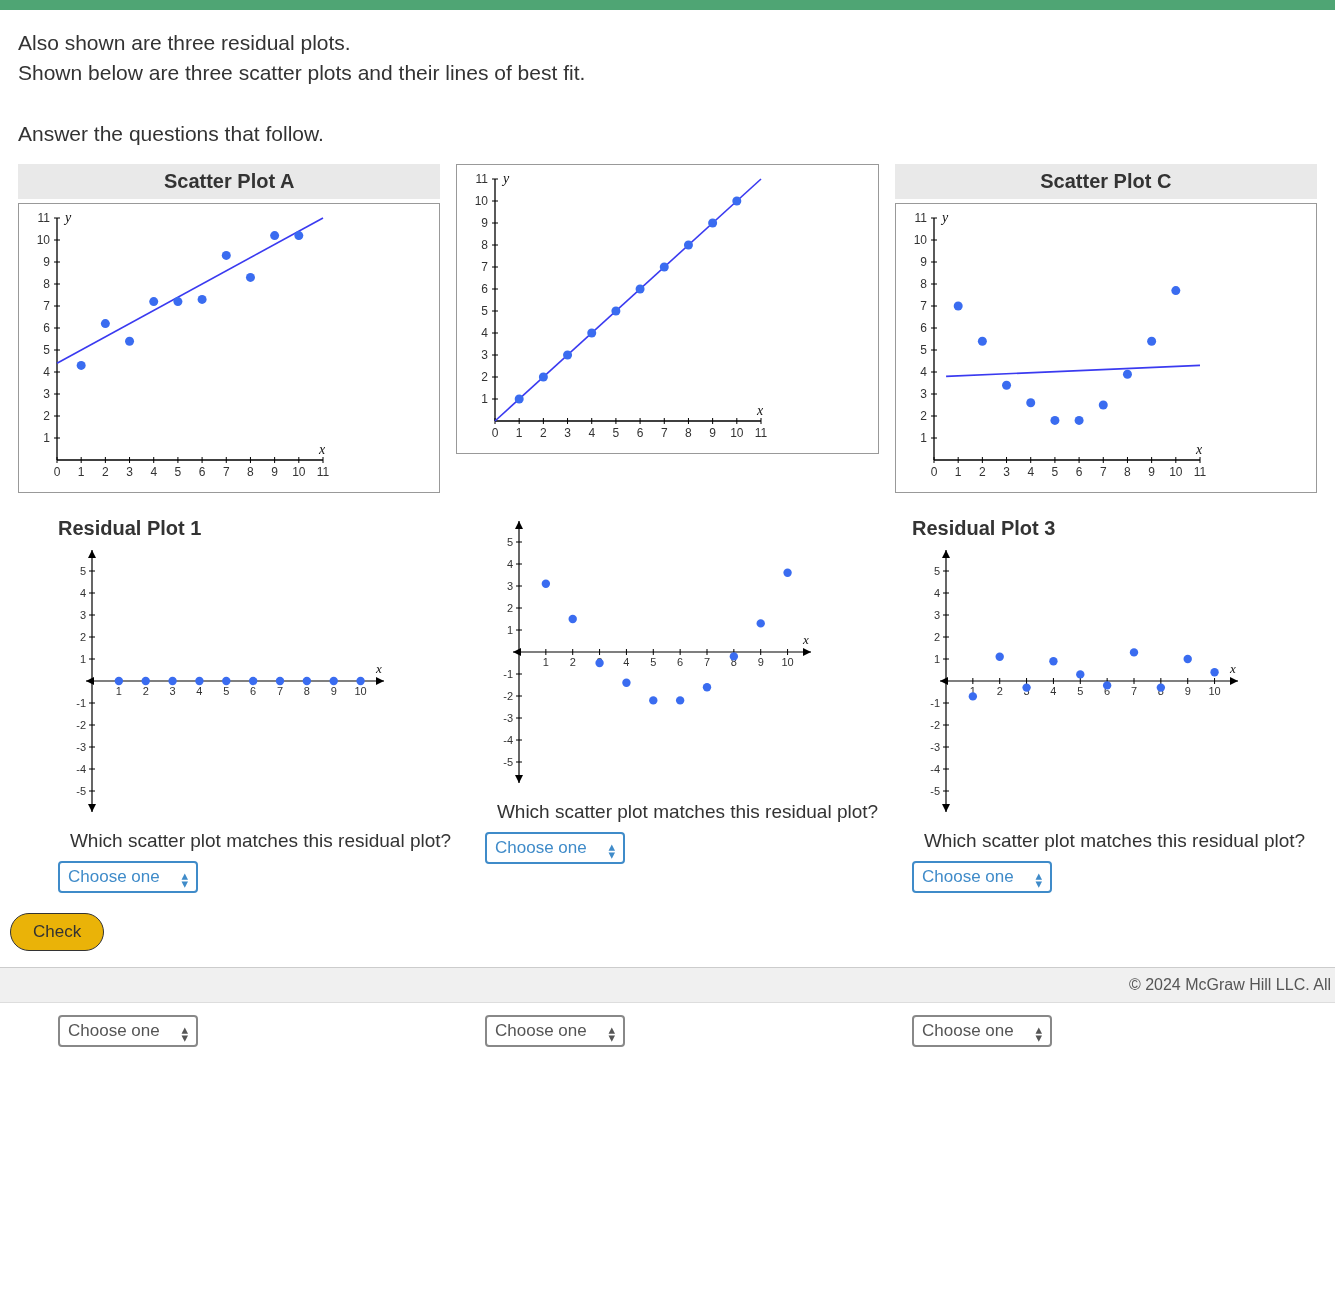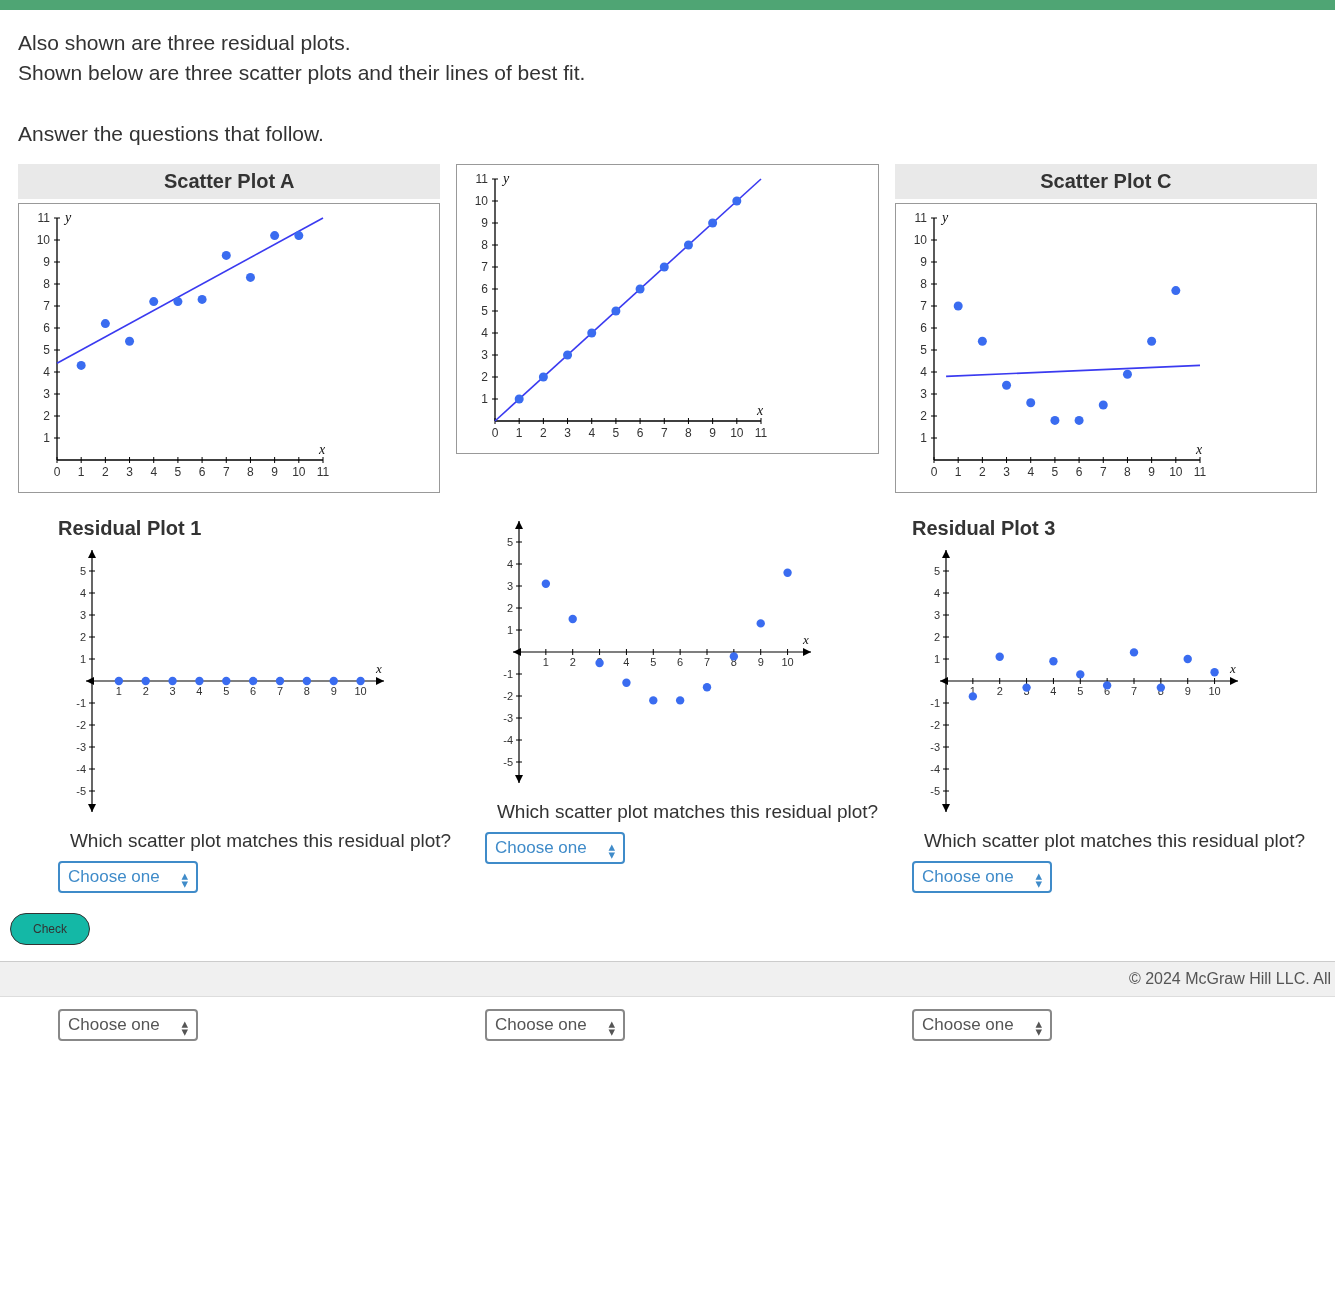--- a/index.html
+++ b/index.html
@@ -14,21 +14,21 @@
   svg { display: block; }
   .residual-section { margin-top: 24px; padding-left: 40px; }
   .residual-row { display: flex; gap: 22px; }
   .res-cell { flex: 1; }
   .res-title { font-weight: bold; font-size: 20px; margin-bottom: 6px; }
   .question { font-size: 19px; margin: 12px 0 8px 0; line-height: 1.35; text-align: center; }
   .select { display: inline-flex; align-items: flex-end; border: 2px solid #3f8bc9; border-radius: 4px; padding: 4px 8px; color: #3f8bc9; font-size: 17px; cursor: pointer; min-width: 140px; justify-content: space-between; }
   .select.plainsel { border-color: #888; color: #555; }
   .updn { font-size: 13px; margin-left: 14px; line-height: 0.6; }
   .checkbar { margin-top: 10px; padding: 10px 10px; }
-  .checkbtn { display: inline-block; background: #14b8a6; border: 1px solid #333; border-radius: 22px; padding: 8px 22px; font-size: 12px; cursor: pointer; }
+  .checkbtn { display: inline-block; background: #eab308; border: 1px solid #333; border-radius: 22px; padding: 8px 22px; font-size: 17px; cursor: pointer; }
   .footer { background: #f0f0f0; border-top: 1px solid #ccc; padding: 8px 4px; margin-top: 6px; display: flex; justify-content: flex-end; font-size: 16px; color: #555; }
   .bottomrow { display: flex; gap: 22px; padding: 12px 18px 12px 58px; background: #fff; border-top: 1px solid #ddd; }
   .bottomrow .bcell { flex: 1; }
   .axislbl { font-family: 'Times New Roman', serif; font-style: italic; fill: #111; }
 </style>
 </head>
 <body>
 
 <div class="topbar"></div>
 

